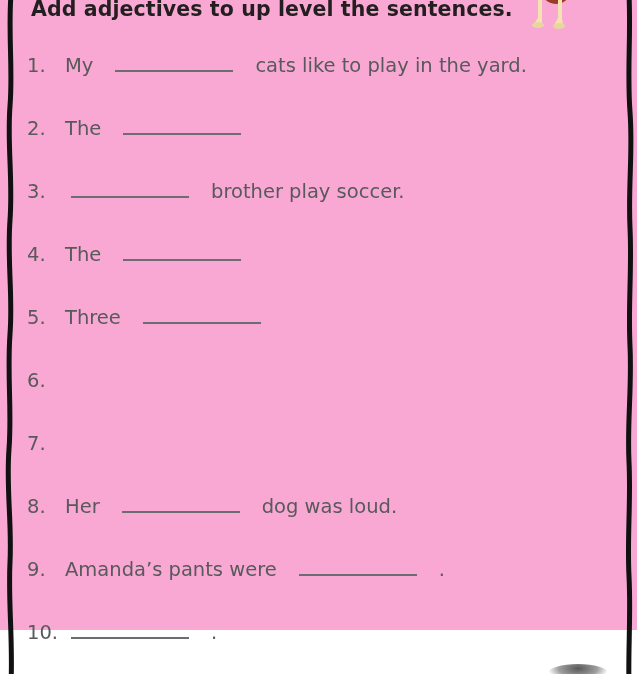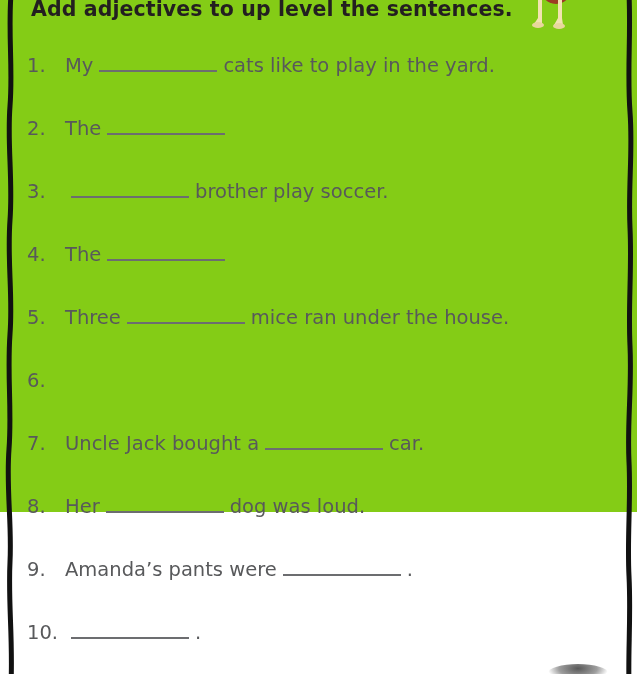--- a/index.html
+++ b/index.html
@@ -10,22 +10,22 @@
   body {
     width: 637px;
     height: 674px;
     overflow: hidden;
     font-family: "DejaVu Sans", sans-serif;
   }
 
   #worksheet {
     position: relative;
     width: 637px;
-    height: 512px;
-    background: #84cc16;
+    height: 630px;
+    background: #f9a8d4;
   }
 
   
   .page-border {
     position: absolute;
     top: -6px;
     height: 690px;
     width: 14px;
     overflow: hidden;
   }
@@ -94,21 +94,21 @@
   }
   .q-num {
     width: 38px;
     flex: 0 0 38px;
     text-align: left;
     color: #58595b;
   }
   .q-text {
     display: flex;
     align-items: baseline;
-    gap: 0px;
+    gap: 16px;
   }
   .seg { white-space: pre; }
   .blank {
     display: inline-block;
     border-bottom: 2px solid #6c6d70;
     height: 16px;
     margin: 0 6px;
     vertical-align: baseline;
   }
   .blank.w1 { width: 118px; }
@@ -184,35 +184,29 @@
         <span class="seg">The</span>
         <span class="blank w1"></span>
       </span>
     </div>
 
     <div class="q-row">
       <span class="q-num">5.</span>
       <span class="q-text">
         <span class="seg">Three</span>
         <span class="blank w1"></span>
-        <span class="seg">mice ran under the house.</span>
       </span>
     </div>
 
     <div class="q-row">
       <span class="q-num">6.</span>
     </div>
 
     <div class="q-row">
       <span class="q-num">7.</span>
-      <span class="q-text">
-        <span class="seg">Uncle Jack bought a</span>
-        <span class="blank w1"></span>
-        <span class="seg">car.</span>
-      </span>
     </div>
 
     <div class="q-row">
       <span class="q-num">8.</span>
       <span class="q-text">
         <span class="seg">Her</span>
         <span class="blank w1"></span>
         <span class="seg">dog was loud.</span>
       </span>
     </div>

